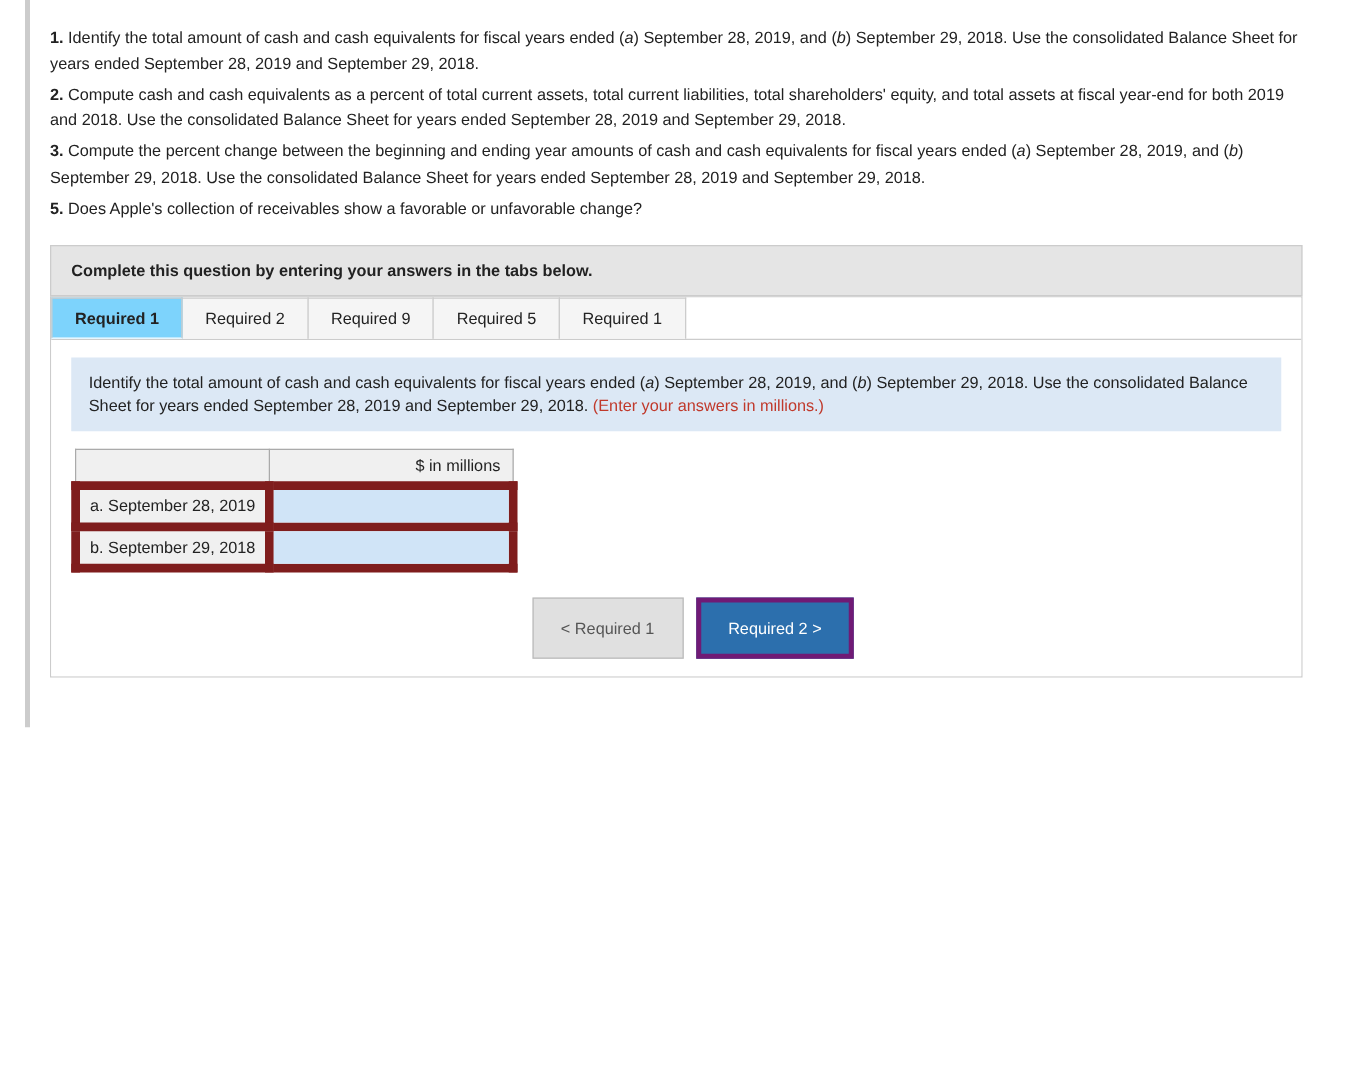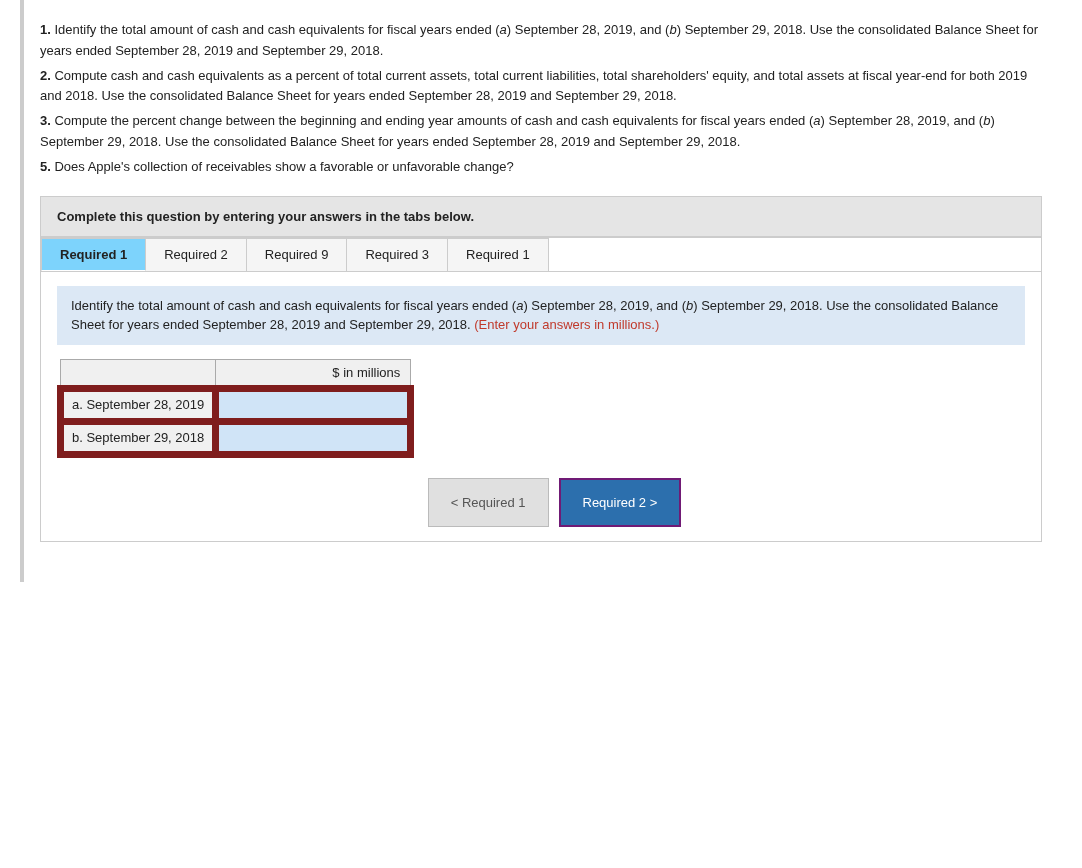--- a/index.html
+++ b/index.html
@@ -129,21 +129,21 @@
       color: #555;
       border: 1px solid #bbb;
       padding: 16px 22px;
       font-size: 13px;
       cursor: pointer;
       margin-left: 27px;
     }
     .btn-next {
       background: #2c6fad;
       color: #fff;
-      border: 2px solid #701a75;
+      border: 4px solid #701a75;
       padding: 8px 22px;
       font-size: 13px;
       cursor: pointer;
     }
   </style>
 </head>
 <body>
 
 <div class="page-container">
   <div class="left-bar"></div>
@@ -165,21 +165,21 @@
       <div class="tab active">
         <span>Required 1</span>
       </div>
       <div class="tab">
         <span>Required 2</span>
       </div>
       <div class="tab">
         <span>Required 9</span>
       </div>
       <div class="tab">
-        <span>Required 3</span>
+        <span>Required 5</span>
       </div>
       <div class="tab">
         <span>Required 1</span>
       </div>
     </div>
 
     <div class="tab-content">
       <div class="tab-description">
         <span>Identify the total amount of cash and cash equivalents for fiscal years ended (<em>a</em>) September 28, 2019, and (<em>b</em>) September 29, 2018. Use the consolidated Balance Sheet for years ended September 28, 2019 and September 29, 2018. </span><span class="enter-note">(Enter your answers in millions.)</span>
       </div>

